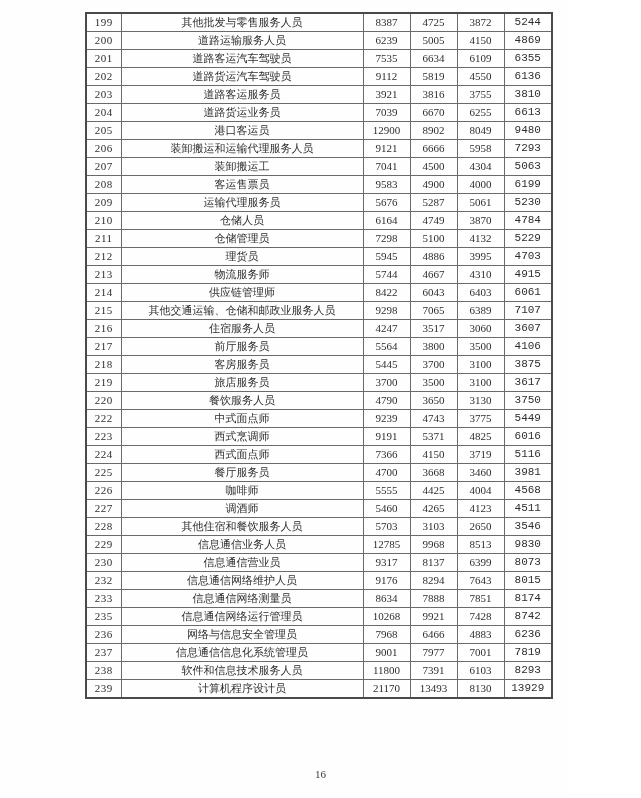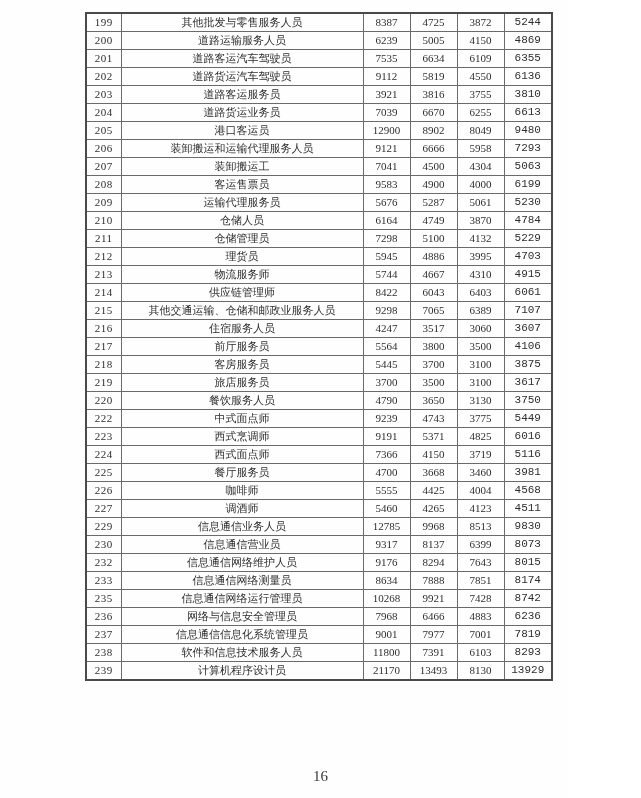--- a/index.html
+++ b/index.html
@@ -39,21 +39,21 @@
   td.col-no   { width: 35px;  letter-spacing: 0.5px; }
   td.col-name { width: 242px; font-size: 11px; }
   td.col-val  { width: 47px; }
   td.col-val-last { width: 48px; font-family: Liberation Mono, monospace; }
   .page-number {
     position: absolute;
     left: 0;
     top: 768px;
     width: 641px;
     text-align: center;
-    font-size: 15px;
+    font-size: 11px;
     color: #3a3a3a;
   }
   .scan-edge-line {
     position: absolute;
     left: 633px;
     top: 0;
     width: 2px;
     height: 798px;
     background: #b0b0b0;
     opacity: 0.8;
@@ -292,20 +292,28 @@
         </tr>
         <tr>
           <td class="col-no">227</td>
           <td class="col-name">调酒师</td>
           <td class="col-val">5460</td>
           <td class="col-val">4265</td>
           <td class="col-val">4123</td>
           <td class="col-val-last">4511</td>
         </tr>
         <tr>
+          <td class="col-no">228</td>
+          <td class="col-name">其他住宿和餐饮服务人员</td>
+          <td class="col-val">5703</td>
+          <td class="col-val">3103</td>
+          <td class="col-val">2650</td>
+          <td class="col-val-last">3546</td>
+        </tr>
+        <tr>
           <td class="col-no">229</td>
           <td class="col-name">信息通信业务人员</td>
           <td class="col-val">12785</td>
           <td class="col-val">9968</td>
           <td class="col-val">8513</td>
           <td class="col-val-last">9830</td>
         </tr>
         <tr>
           <td class="col-no">230</td>
           <td class="col-name">信息通信营业员</td>

